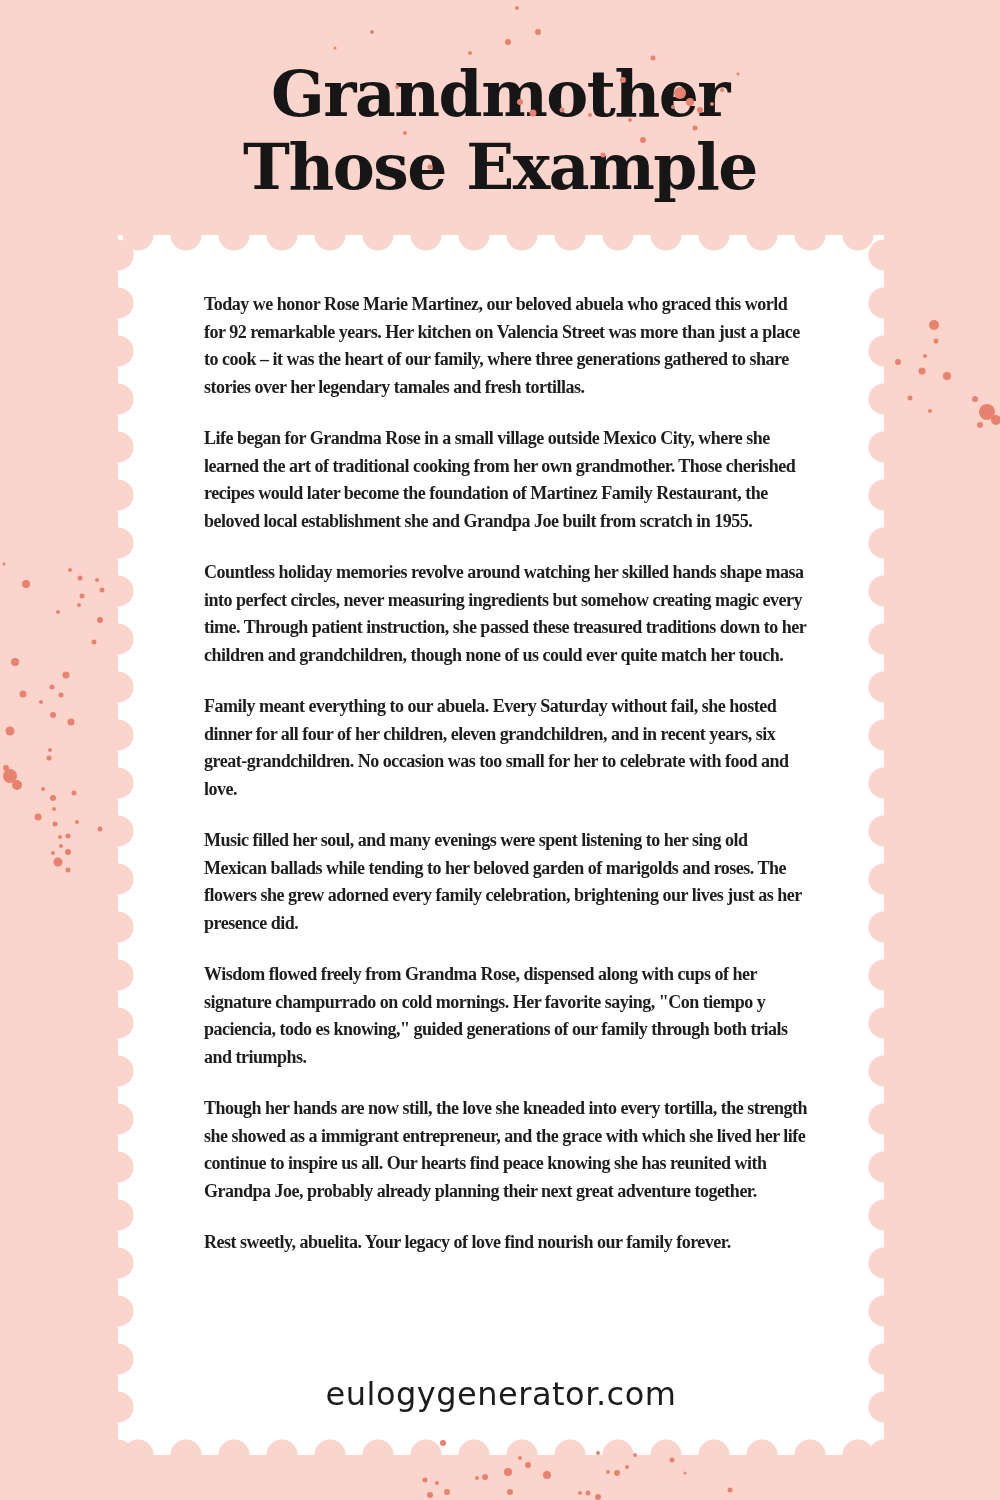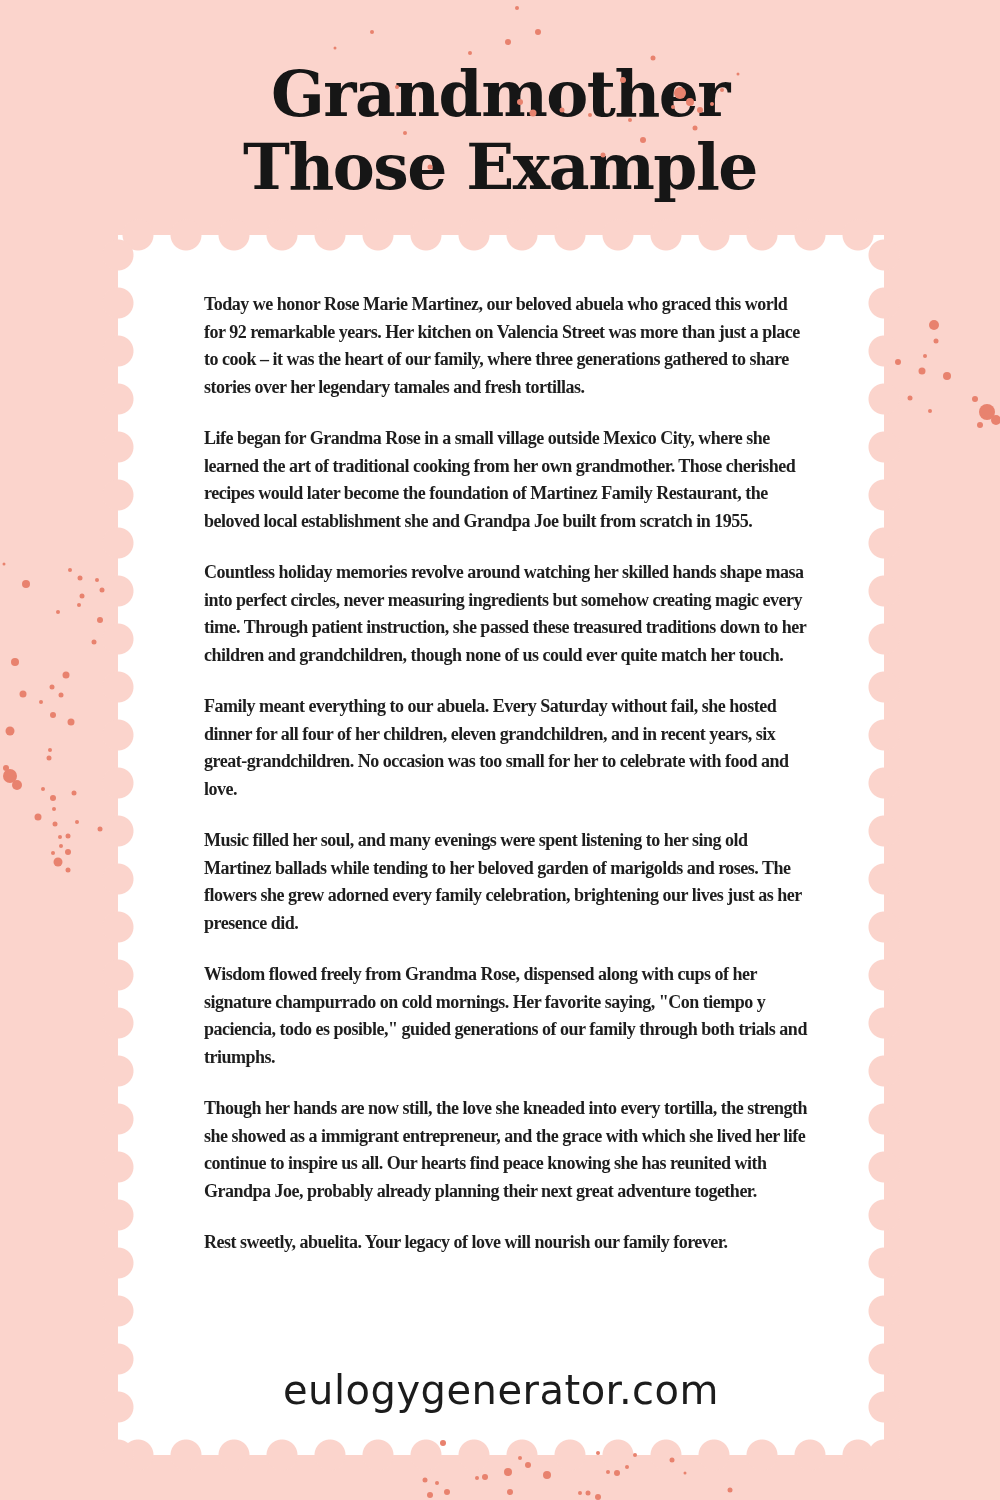--- a/index.html
+++ b/index.html
@@ -67,21 +67,21 @@
     line-height:27.5px;
     letter-spacing:-0.5px;
     color:#1E1E1E;
   }
   .footer{
     position:absolute;
     left:0;right:0;bottom:42px;
     text-align:center;
     font-family:"DejaVu Sans","Liberation Sans",sans-serif;
     font-weight:400;
-    font-size:40px;
+    font-size:32px;
     letter-spacing:0.5px;
     color:#1C1C1C;
     z-index:3;
   }
   .splatter{
     position:absolute;inset:0;
     width:1000px;height:1500px;
     z-index:4;
     pointer-events:none;
   }
@@ -100,24 +100,24 @@
     <div class="perf perf-top"></div>
     <div class="perf perf-bottom"></div>
     <div class="perf perf-left"></div>
     <div class="perf perf-right"></div>
 
     <div class="card-content" id="paragraphs">
         <p>Today we honor Rose Marie Martinez, our beloved abuela who graced this world for 92 remarkable years. Her kitchen on Valencia Street was more than just a place to cook – it was the heart of our family, where three generations gathered to share stories over her legendary tamales and fresh tortillas.</p>
         <p>Life began for Grandma Rose in a small village outside Mexico City, where she learned the art of traditional cooking from her own grandmother. Those cherished recipes would later become the foundation of Martinez Family Restaurant, the beloved local establishment she and Grandpa Joe built from scratch in 1955.</p>
         <p>Countless holiday memories revolve around watching her skilled hands shape masa into perfect circles, never measuring ingredients but somehow creating magic every time. Through patient instruction, she passed these treasured traditions down to her children and grandchildren, though none of us could ever quite match her touch.</p>
         <p>Family meant everything to our abuela. Every Saturday without fail, she hosted dinner for all four of her children, eleven grandchildren, and in recent years, six great-grandchildren. No occasion was too small for her to celebrate with food and love.</p>
-        <p>Music filled her soul, and many evenings were spent listening to her sing old Martinez ballads while tending to her beloved garden of marigolds and roses. The flowers she grew adorned every family celebration, brightening our lives just as her presence did.</p>
-        <p>Wisdom flowed freely from Grandma Rose, dispensed along with cups of her signature champurrado on cold mornings. Her favorite saying, "Con tiempo y paciencia, todo es posible," guided generations of our family through both trials and triumphs.</p>
+        <p>Music filled her soul, and many evenings were spent listening to her sing old Mexican ballads while tending to her beloved garden of marigolds and roses. The flowers she grew adorned every family celebration, brightening our lives just as her presence did.</p>
+        <p>Wisdom flowed freely from Grandma Rose, dispensed along with cups of her signature champurrado on cold mornings. Her favorite saying, "Con tiempo y paciencia, todo es knowing," guided generations of our family through both trials and triumphs.</p>
         <p>Though her hands are now still, the love she kneaded into every tortilla, the strength she showed as a immigrant entrepreneur, and the grace with which she lived her life continue to inspire us all. Our hearts find peace knowing she has reunited with Grandpa Joe, probably already planning their next great adventure together.</p>
-        <p>Rest sweetly, abuelita. Your legacy of love will nourish our family forever.</p>
+        <p>Rest sweetly, abuelita. Your legacy of love find nourish our family forever.</p>
       </div>
 
     <div class="footer">eulogygenerator.com</div>
   </div>
 
   <svg class="splatter" id="splatter-svg" viewBox="0 0 1000 1500">
       <circle cx="372" cy="32" r="2" fill="#E8826E"></circle>
       <circle cx="335" cy="48" r="1.5" fill="#E8826E"></circle>
       <circle cx="397" cy="87" r="2" fill="#E8826E"></circle>
       <circle cx="405" cy="133" r="2" fill="#E8826E"></circle>

